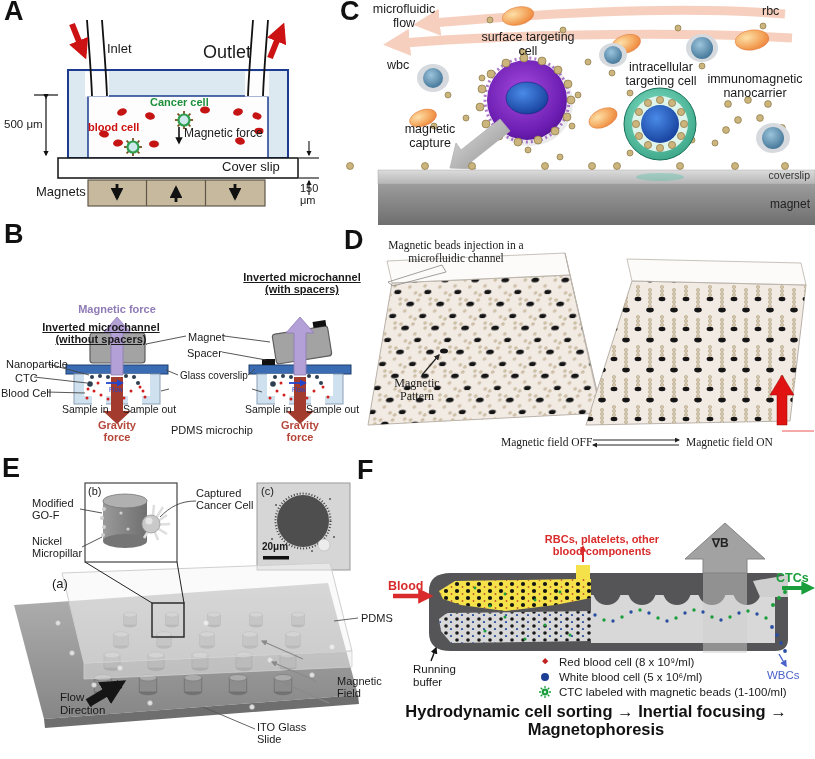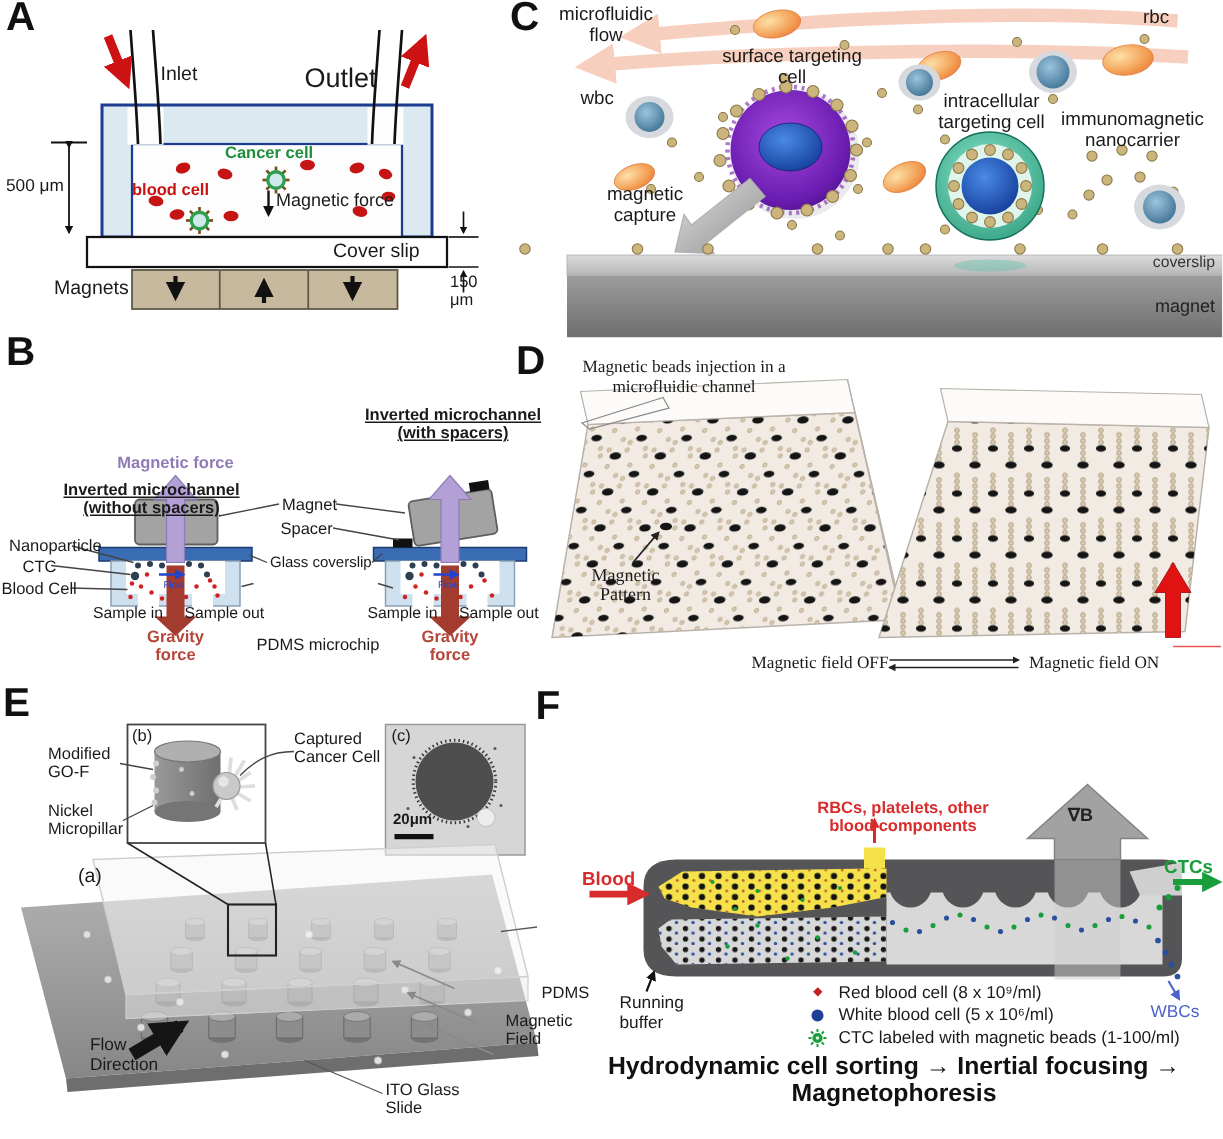--- a/index.html
+++ b/index.html
@@ -609,21 +609,21 @@
       </g>
     </svg>
     <div class="lbl big" style="left:2px;top:-2px;">E</div>
     <div class="lbl" style="left:88px;top:30px;font-size:11px;">(b)</div>
     <div class="lbl" style="left:261px;top:30px;font-size:11px;">(c)</div>
     <div class="lbl" style="left:52px;top:122px;font-size:13px;">(a)</div>
     <div class="lbl" style="left:32px;top:42px;width:50px;font-size:11px;">Modified GO-F</div>
     <div class="lbl" style="left:196px;top:32px;width:66px;font-size:11px;">Captured Cancer Cell</div>
     <div class="lbl" style="left:32px;top:80px;width:60px;font-size:11px;">Nickel Micropillar</div>
     <div class="lbl b" style="left:262px;top:86px;font-size:10px;">20μm</div>
-    <div class="lbl" style="left:361px;top:157px;font-size:11px;margin-top:44px;">PDMS</div>
+    <div class="lbl" style="left:361px;top:157px;font-size:11px;">PDMS</div>
     <div class="lbl" style="left:337px;top:220px;width:60px;font-size:11px;">Magnetic Field</div>
     <div class="lbl" style="left:60px;top:236px;width:64px;font-size:11.5px;">Flow Direction</div>
     <div class="lbl" style="left:257px;top:266px;width:62px;font-size:11px;">ITO Glass Slide</div>
   </div>
 
   <div class="panel" id="panel-f" style="left:355px;top:455px;width:460px;height:304px;">
     <svg viewBox="0 0 460 304">
       <defs>
         <marker id="f-red" orient="auto" markerWidth="3.4" markerHeight="3.4" refX="2.4" refY="1.7">
             <path d="M0,0L3.4,1.7L0,3.4z" fill="#d92b2b"></path>

